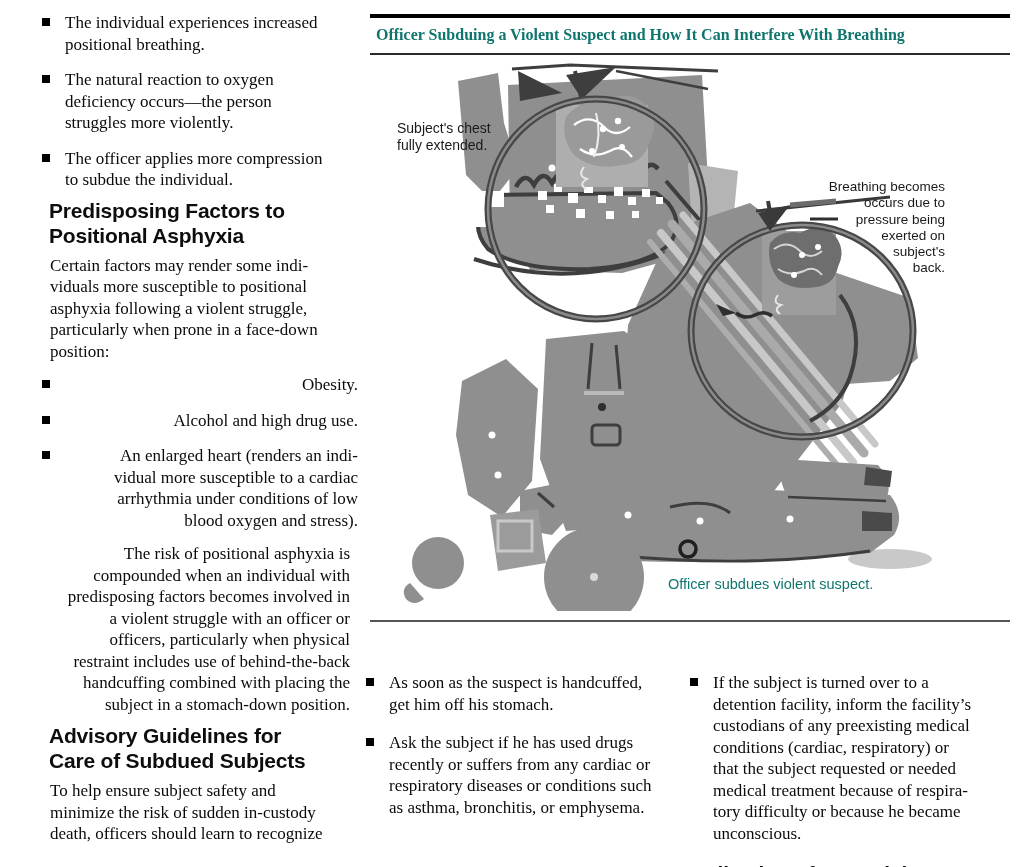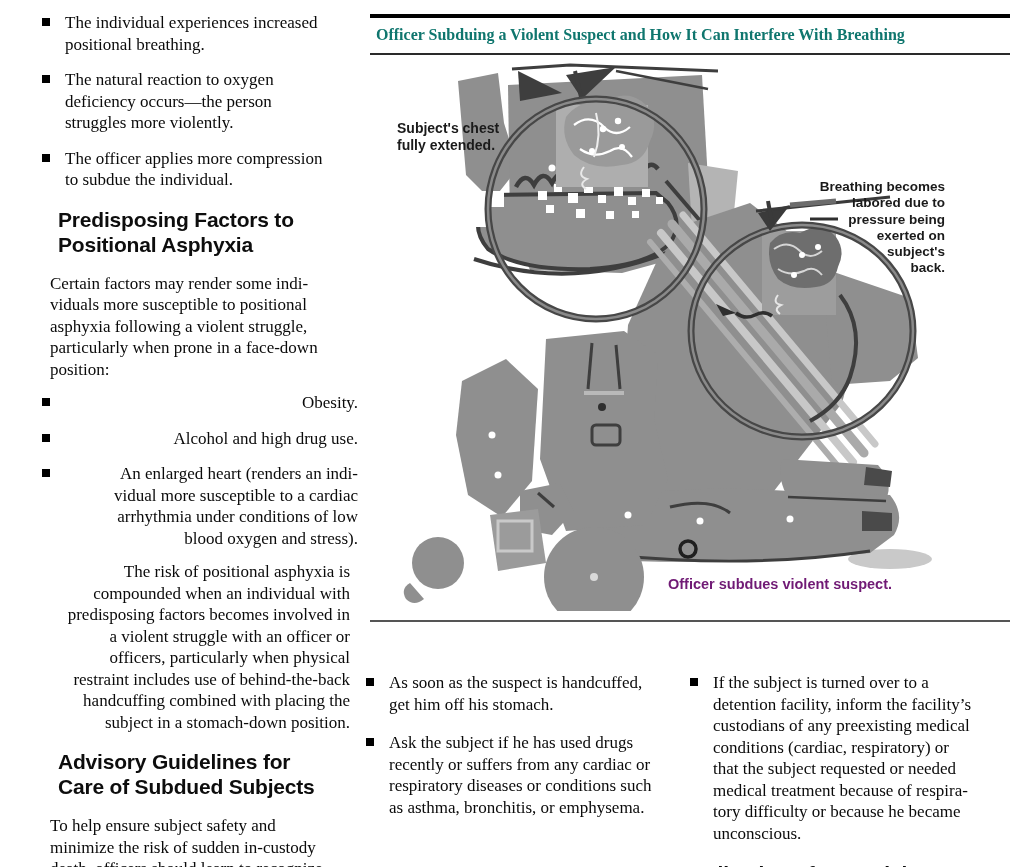--- a/index.html
+++ b/index.html
@@ -10,38 +10,38 @@
   }
   .prewrap{white-space:pre-line;}
   
   .left-col{position:absolute;left:42px;top:12px;width:316px;}
   .blist{list-style:none;margin:0;padding:0;}
   .blist li{position:relative;padding-left:23px;margin:0 0 14px 0;
     font-size:17px;line-height:21.5px;}
   .blist li:last-child{margin-bottom:0;}
   .sq{position:absolute;left:0;top:6px;width:8px;height:8px;background:#000;}
   .body-para{margin:8px;font-size:17px;line-height:21.5px;}
-  h2.sec{margin:16px;font-family:"Liberation Sans", sans-serif;font-weight:700;
+  h2.sec{margin:7px;font-family:"Liberation Sans", sans-serif;font-weight:700;
     font-size:21px;line-height:25px;letter-spacing:-0.2px;color:#0d0d0d;} .mt16{margin-top:16px;} .mt12{margin-top:12px;text-align:right;}
   .mt6{margin-top:6px;} .mt24{margin-top:24px;} .mt22{margin-top:22px;}
   
   .figure{position:absolute;left:370px;top:14px;width:640px;}
   .rule-thick{height:4px;background:#000;}
   .fig-title{margin:7px 4px 0 6px;font-family:"Liberation Serif", serif;
     font-weight:700;font-size:16px;line-height:20px;color:#0f766e;}
   .rule-thin{margin-top:8px;height:2px;background:#2a2a2a;}
   .fig-canvas{position:relative;height:548px;margin-top:8px;overflow:hidden;}
   .fig-canvas svg{position:absolute;left:0;top:0;}
   .callout{position:absolute;font-family:"Liberation Sans", sans-serif;
-    font-weight:700;color:#1a1a1a;}
+    font-weight:400;color:#1a1a1a;}
   .callout-left{left:27px;top:57px;font-size:14px;line-height:17px;text-align:left;}
   .callout-right{right:65px;top:116px;font-size:13.5px;line-height:16.3px;text-align:right;}
   .fig-caption{position:absolute;left:298px;top:513px;width:300px;
-    font-family:"Liberation Sans", sans-serif;font-weight:700;font-size:14.5px;
-    color:#701a75;}
+    font-family:"Liberation Sans", sans-serif;font-weight:400;font-size:14.5px;
+    color:#0f766e;}
   .rule-bottom{height:2px;background:#555;margin-top:9px;}
   
   .bottom-mid{position:absolute;left:366px;top:660px;width:314px;}
   .bottom-right{position:absolute;left:690px;top:660px;width:326px;}
   .bottom-mid .blist li,.bottom-right .blist li{margin-bottom:17px;margin-top:12px;}
   h2.clipped{margin:0;}
 </style>
 </head>
 <body>
 
@@ -239,21 +239,21 @@
         <path d="M386,148 L520,134" stroke="#3a3a3a" stroke-width="3" fill="none"></path>
         <path d="M398,138 l4,22" stroke="#3a3a3a" stroke-width="4"></path>
         <path d="M420,142 l46,-4" stroke="#6c6c6c" stroke-width="5"></path>
       </g>
       <line x1="440" y1="156" x2="468" y2="156" stroke="#2f2f2f" stroke-width="3"></line>
     </svg>
 
     <div class="callout callout-left prewrap">Subject's chest
 fully extended.</div>
     <div class="callout callout-right prewrap">Breathing becomes
-labored due to
+occurs due to
 pressure being
 exerted on
 subject's
 back.</div>
     <div class="fig-caption">Officer subdues violent suspect.</div>
   </div>
 
   <div class="rule-bottom"></div>
 </div>
 

